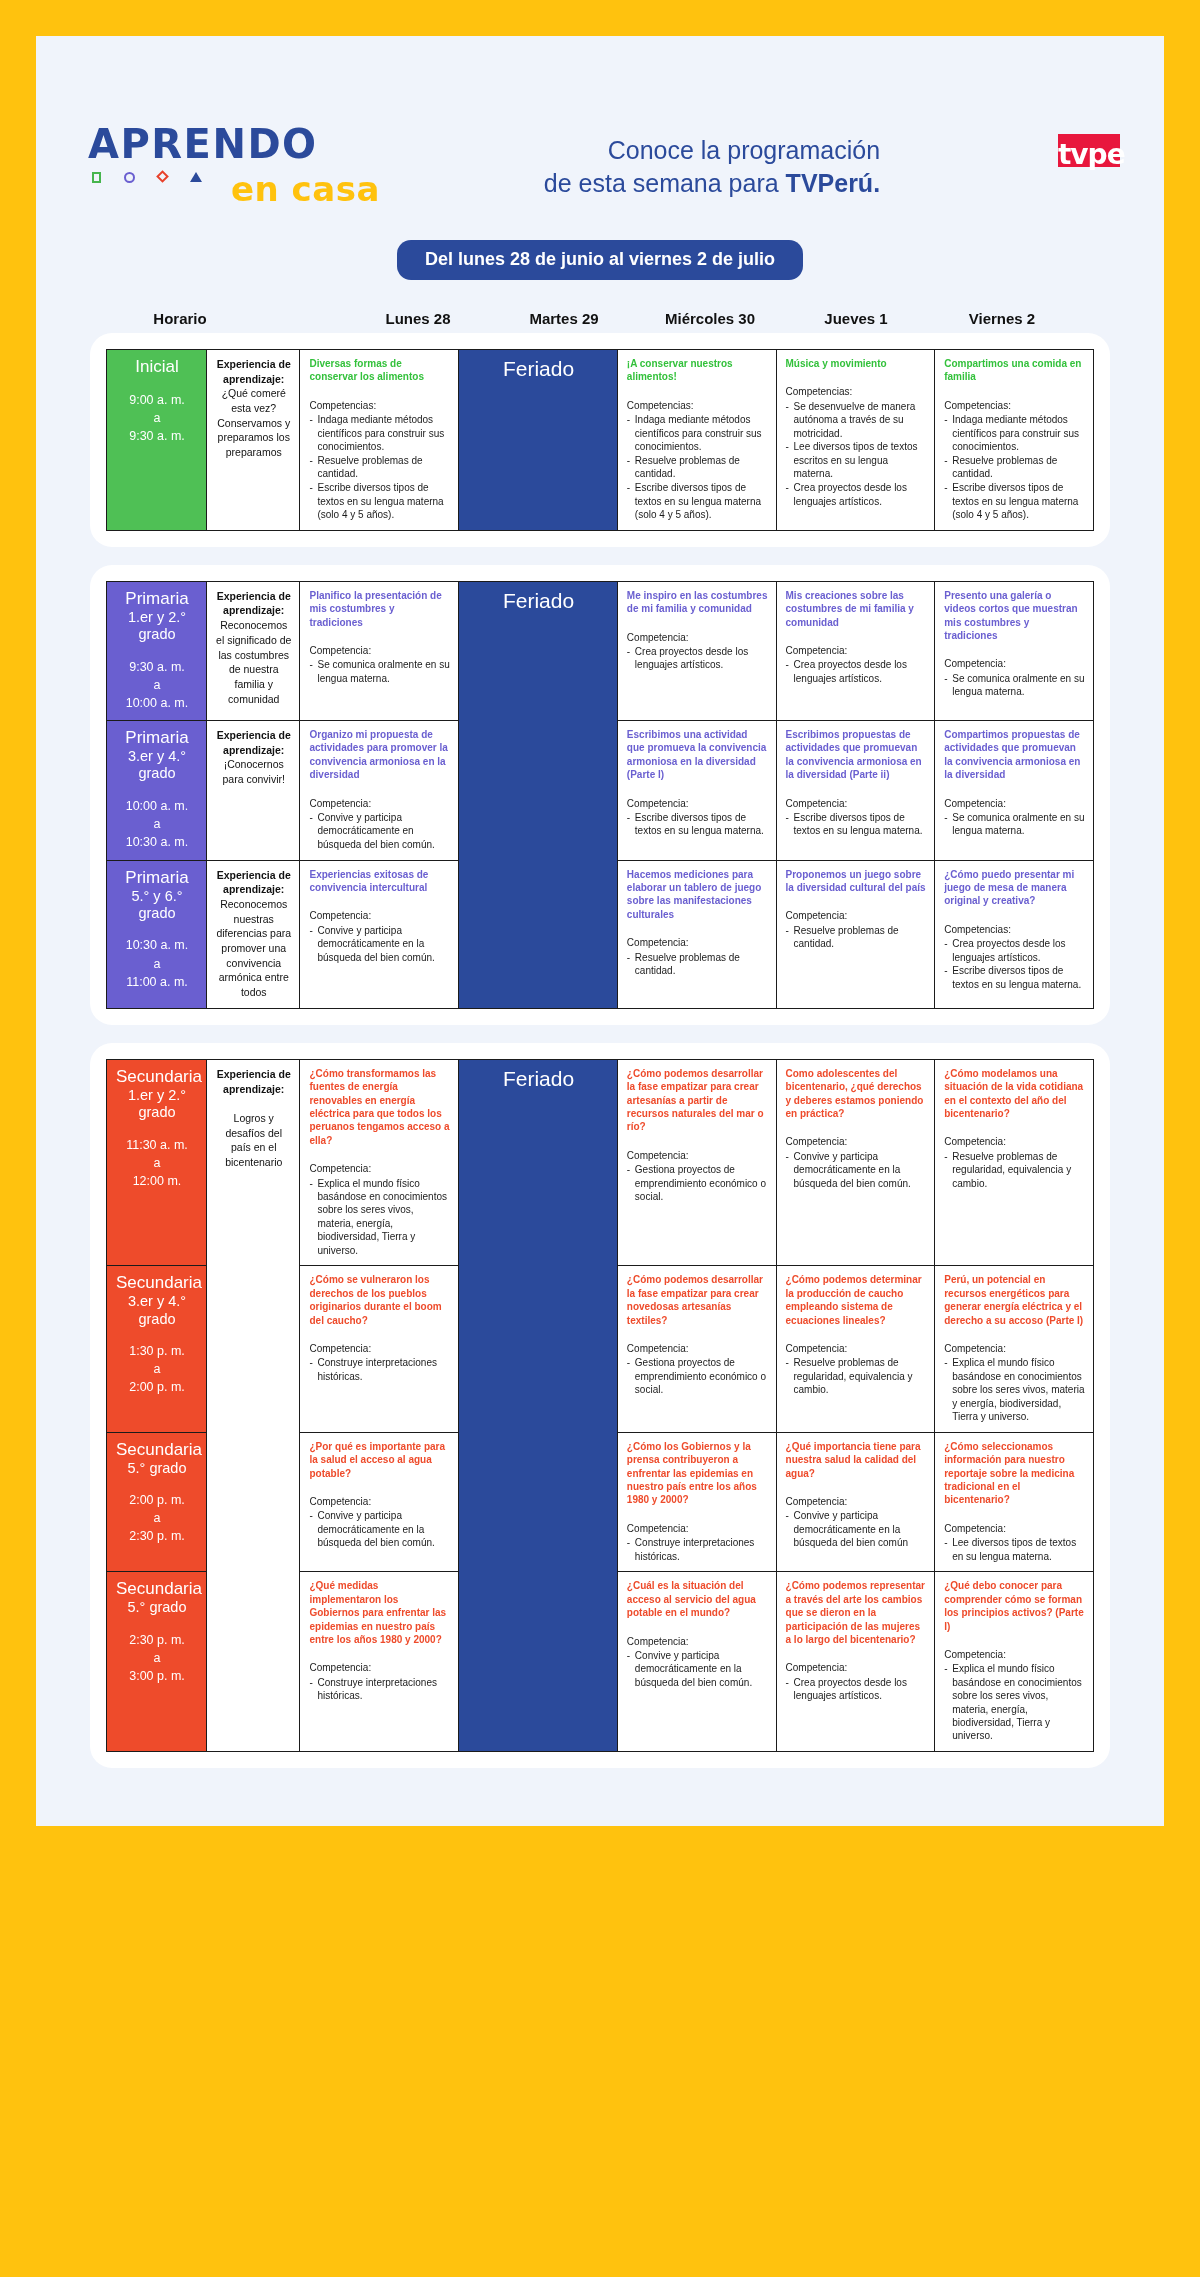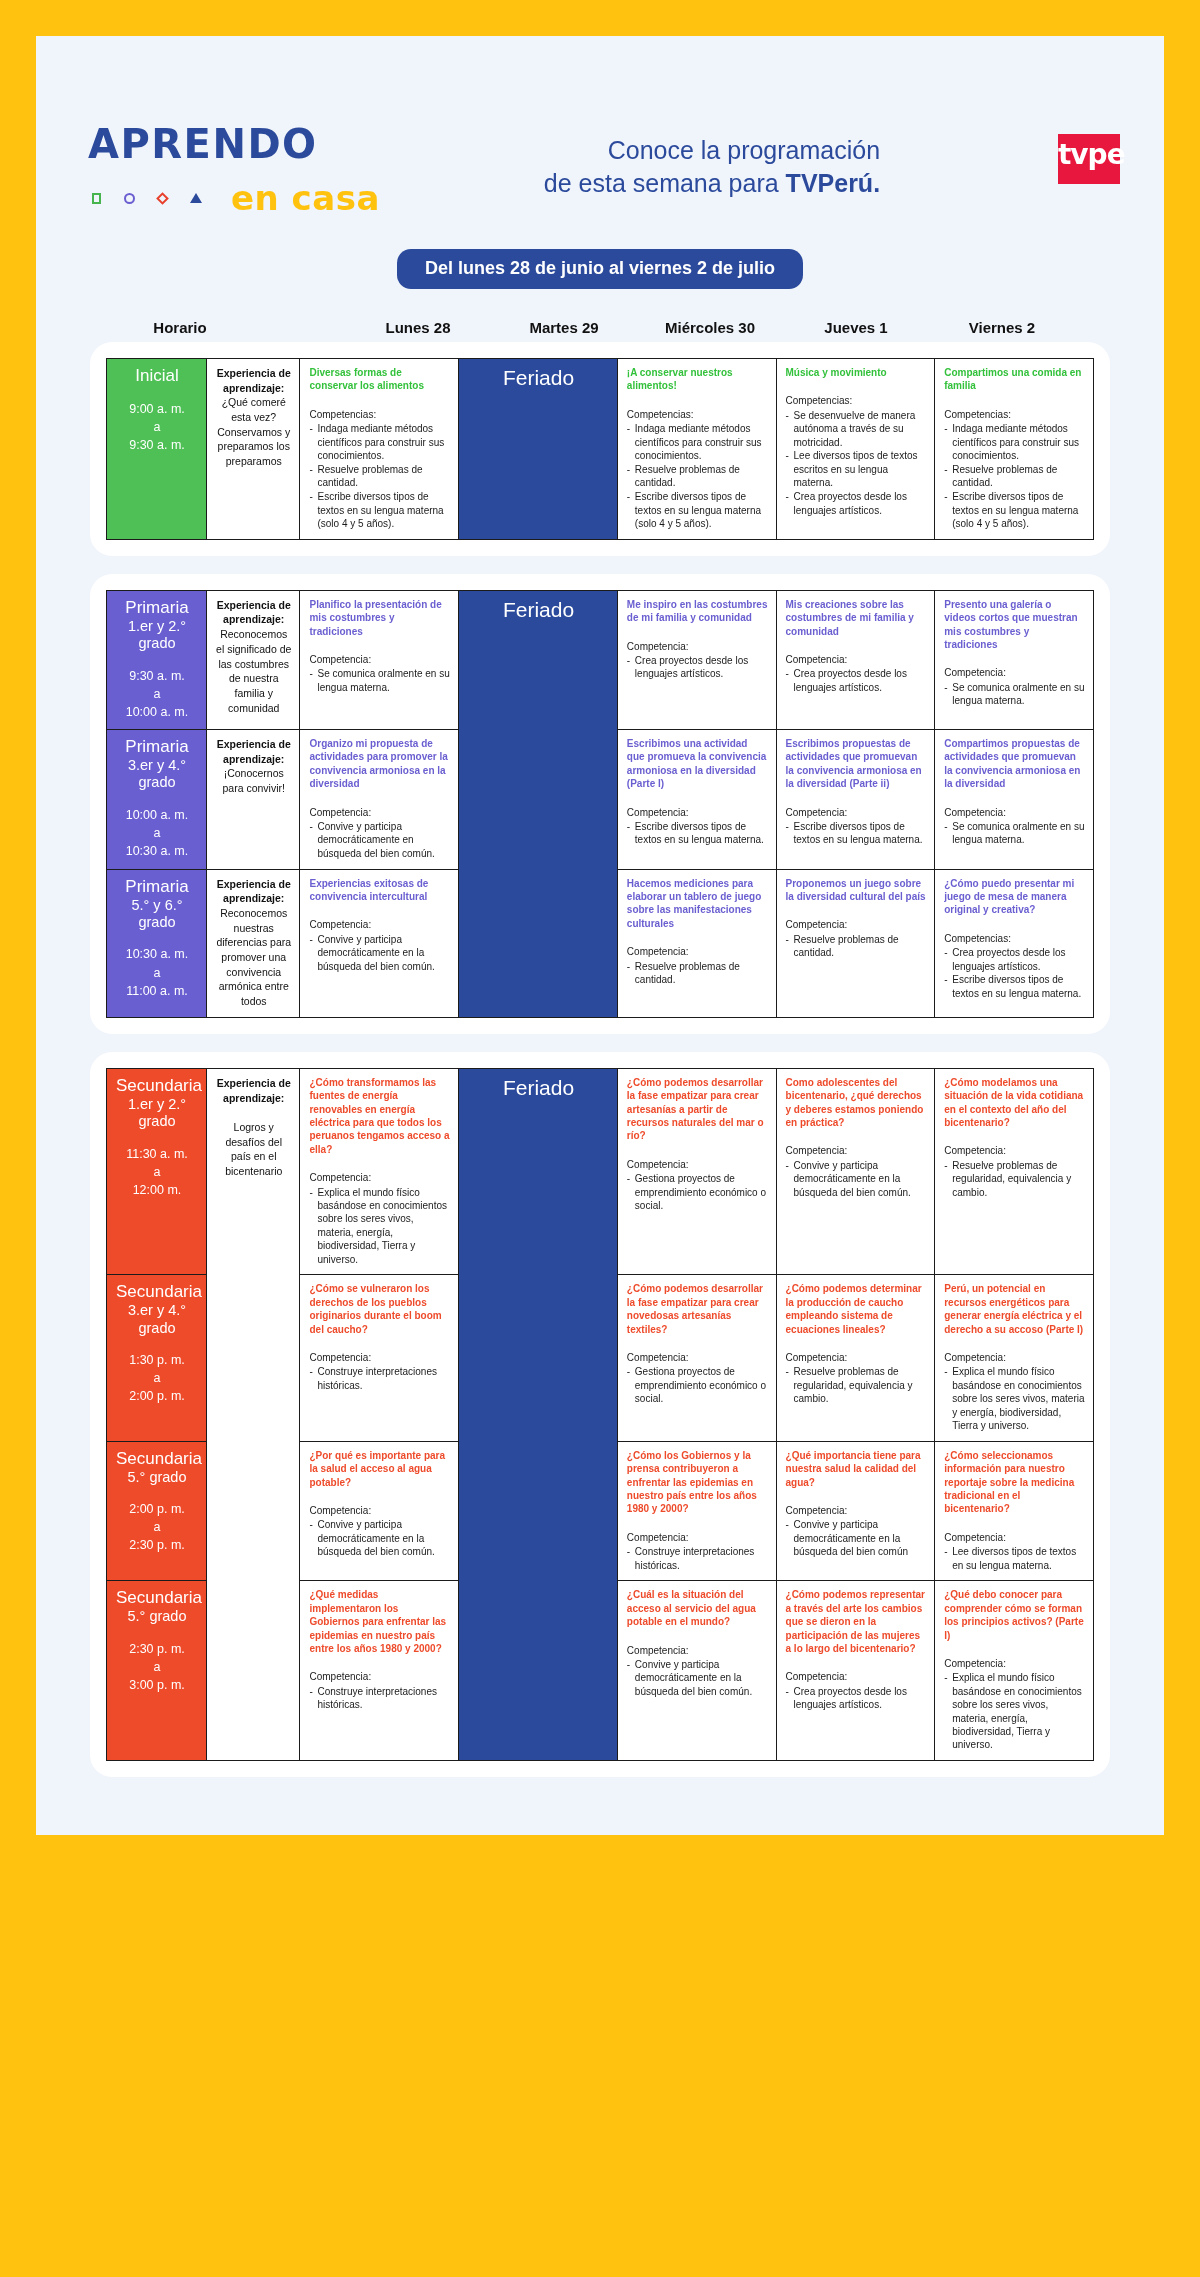--- a/index.html
+++ b/index.html
@@ -31,23 +31,23 @@
   .logo-word {
     font-family: "DejaVu Sans", sans-serif;
     font-weight: bold;
     font-size: 40px;
     letter-spacing: 1.5px;
     color: #2B4A9B;
     line-height: 1;
   }
   .logo-row2 {
     display: flex;
-    align-items: center;
+    align-items: flex-start;
     gap: 23px;
-    margin-top: 17px;
+    margin-top: 8px;
     margin-left: 4px;
   }
   .sh { display:inline-block; }
   .sh-sq { width: 9px; height: 11px; border: 2px solid #46B54D; }
   .sh-ci { width: 11px; height: 11px; border: 2px solid #6A5FD0; border-radius: 50%; }
   .sh-di { width: 9px; height: 9px; border: 2px solid #E8412B; transform: rotate(45deg); }
   .sh-tr { width: 0; height: 0; border-left: 6px solid transparent; border-right: 6px solid transparent; border-bottom: 10px solid #2B4A9B; }
   .logo-casa {
     font-family: "DejaVu Sans", sans-serif;
     font-weight: bold;
@@ -61,21 +61,21 @@
     color: #2B4A9B;
     font-size: 25px;
     line-height: 1.32;
     text-align: right;
     padding-top: 34px;
     padding-right: 14px;
     font-weight: 400;
   }
   .head-title b { font-weight: bold; }
   .tvpe {
-    width: 62px; height: 50px;
+    width: 62px; height: 33px;
     background: #E8173D;
     position: relative;
     margin-top: 34px;
     flex: 0 0 auto;
   }
   .tvpe span {
     position: absolute;
     left: 0; right: 0;
     top: 4px;
     text-align: center;

